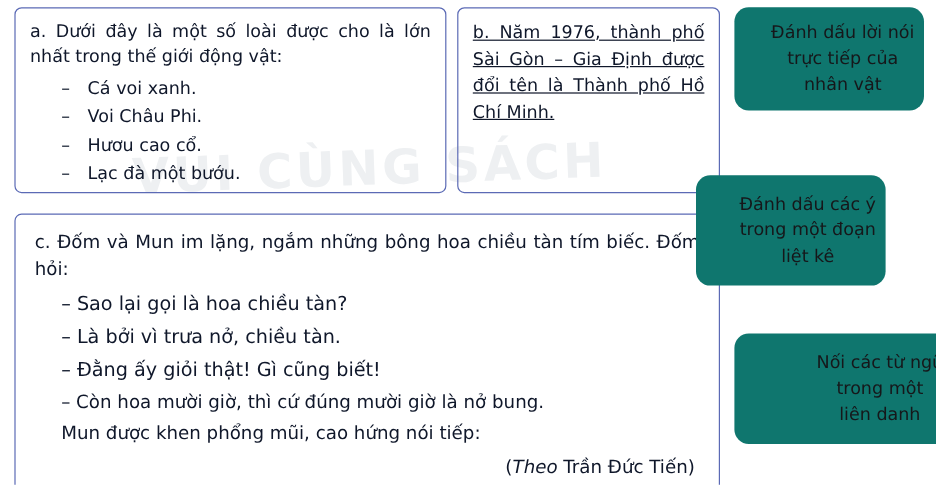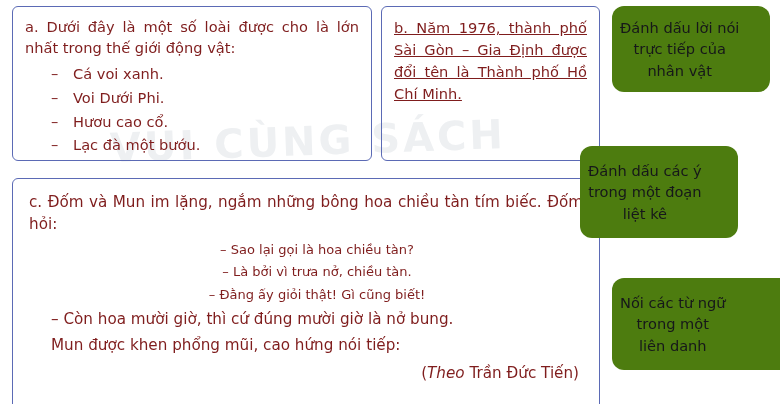--- a/index.html
+++ b/index.html
@@ -34,21 +34,21 @@
     z-index: 0;
   }
   
   .box {
     position: absolute;
     border: 1.6px solid #5b6ab5;
     border-radius: 6px;
     background: transparent;
     box-sizing: border-box;
     z-index: 2;
-    color: #7f1d1d;
+    color: #0f172a;
   }
   #box-a {
     left: 12px;
     top: 6px;
     width: 360px;
     height: 155px;
     padding: 10px 12px 8px 12px;
   }
   #box-b {
     left: 381px;
@@ -100,51 +100,50 @@
     line-height: 1.45;
     margin: 0 0 4px 0;
     text-align: justify;
   }
   #box-c .dialog {
     margin: 2px 0 0 0;
     padding: 0 0 0 22px;
     list-style: none;
   }
   #box-c .dialog li {
-    font-size: 13px;
+    font-size: 16px;
     line-height: 1.72;
     white-space: nowrap;
-    text-align: center;
   }
   #box-c .c-mid {
     font-size: 15.2px;
     line-height: 1.72;
     margin: 0;
     padding-left: 22px;
   }
   #box-c .source {
     font-size: 15.2px;
     text-align: right;
     margin-top: 6px;
     padding-right: 4px;
   }
   .source em {
   }
   
   .bubble {
     position: absolute;
-    background: #4d7c0f;
+    background: #0f766e;
     border-radius: 12px;
     text-align: center;
     color: #16171a;
     font-size: 14.6px;
     line-height: 1.45;
     display: flex;
     align-items: center;
-    justify-content: flex-start;
+    justify-content: flex-end;
     box-sizing: border-box;
     padding: 6px 8px;
     z-index: 2;
   }
   #bubble-1 {
     left: 612px;
     top: 6px;
     width: 158px;
     height: 86px;
   }
@@ -168,21 +167,21 @@
 <body>
 
 <div class="page">
 
   <div class="watermark">VUI CÙNG SÁCH</div>
 
   <div class="box" id="box-a">
     <p class="q-lead">a. Dưới đây là một số loài được cho là lớn nhất trong thế giới động vật:</p>
     <ul class="dash-list">
       <li><span class="dash">–</span><span>Cá voi xanh.</span></li>
-      <li><span class="dash">–</span><span>Voi Dưới Phi.</span></li>
+      <li><span class="dash">–</span><span>Voi Châu Phi.</span></li>
       <li><span class="dash">–</span><span>Hươu cao cổ.</span></li>
       <li><span class="dash">–</span><span>Lạc đà một bướu.</span></li>
     </ul>
   </div>
 
   <div class="box" id="box-b">
     <p class="q-lead">b. Năm 1976, thành phố Sài Gòn – Gia Định được đổi tên là Thành phố Hồ Chí Minh.</p>
   </div>
 
   <div class="box" id="box-c">

